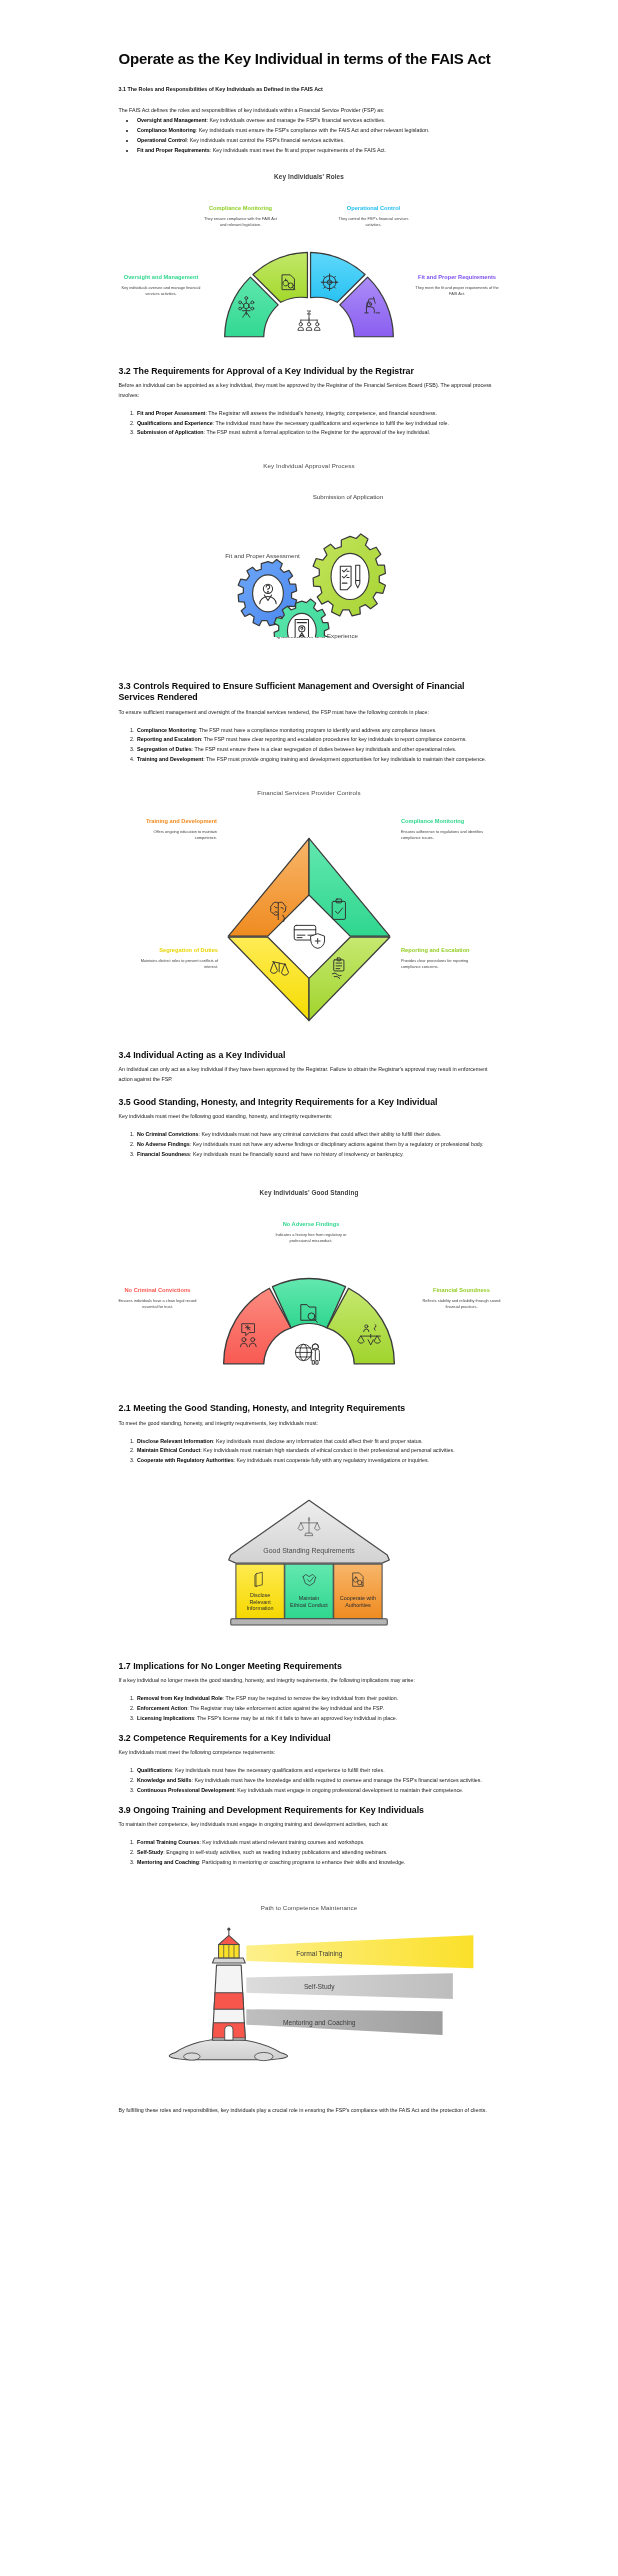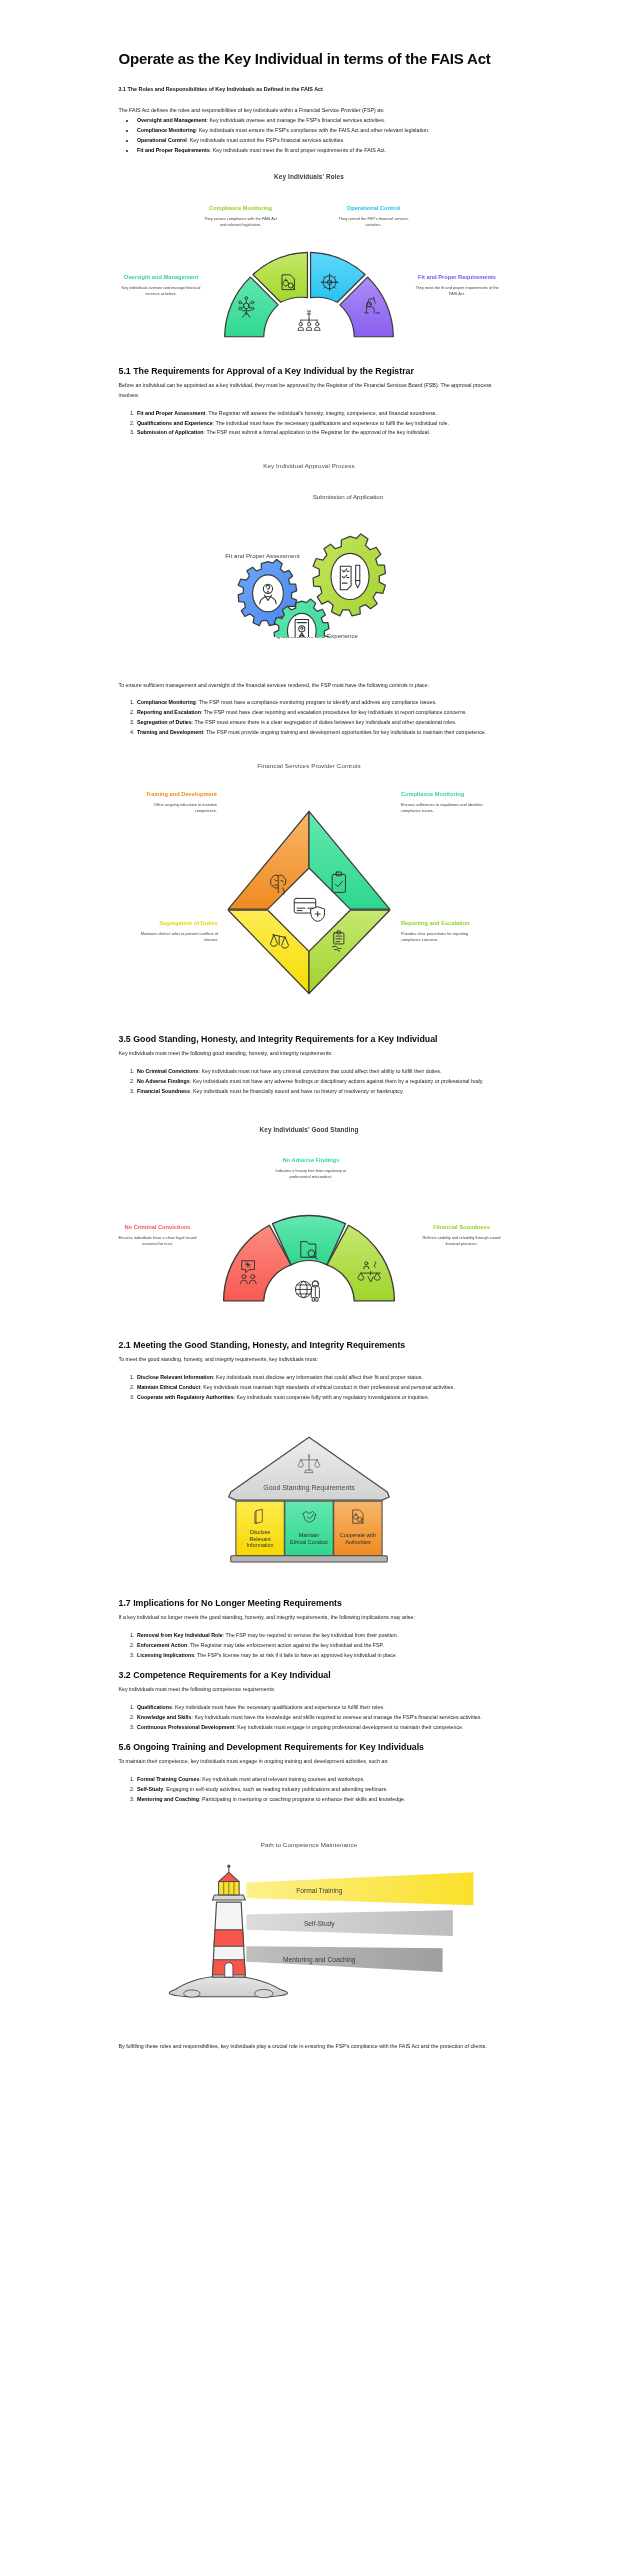--- a/index.html
+++ b/index.html
@@ -190,21 +190,21 @@
             <path d="M-27 16 a7 7 0 0 1 14 0 Z M-7 16 a7 7 0 0 1 14 0 Z M13 16 a7 7 0 0 1 14 0 Z"></path>
           </g>
         </g>
       </svg>
     </div>
   </div>
 
   <div style="height:28px"></div>
 
   <div class="col">
-    <h2 class="sec">5.1 The Requirements for Approval of a Key Individual by the Registrar</h2>
+    <h2 class="sec">3.2 The Requirements for Approval of a Key Individual by the Registrar</h2>
     <p class="body">Before an individual can be appointed as a key individual, they must be approved by the Registrar of the Financial Services Board (FSB). The approval process involves:</p>
     <div style="height:6.2px"></div>
     <ol class="nums">
       <li><b>Fit and Proper Assessment</b><span>: The Registrar will assess the individual's honesty, integrity, competence, and financial soundness.</span></li>
       <li><b>Qualifications and Experience</b><span>: The individual must have the necessary qualifications and experience to fulfil the key individual role.</span></li>
       <li><b>Submission of Application</b><span>: The FSP must submit a formal application to the Registrar for the approval of the key individual.</span></li>
     </ol>
   </div>
 
   <div style="height:24px"></div>
@@ -275,20 +275,21 @@
             <path d="M-9 -16 H9"></path>
           </g>
         </g>
       </svg>
     </div>
   </div>
 
   <div style="height:24px"></div>
 
   <div class="col">
+    <h2 class="sec">3.3 Controls Required to Ensure Sufficient Management and Oversight of Financial Services Rendered</h2>
     <p class="body">To ensure sufficient management and oversight of the financial services rendered, the FSP must have the following controls in place:</p>
     <div style="height:6.2px"></div>
     <ol class="nums">
       <li><b>Compliance Monitoring</b><span>: The FSP must have a compliance monitoring program to identify and address any compliance issues.</span></li>
       <li><b>Reporting and Escalation</b><span>: The FSP must have clear reporting and escalation procedures for key individuals to report compliance concerns.</span></li>
       <li><b>Segregation of Duties</b><span>: The FSP must ensure there is a clear segregation of duties between key individuals and other operational roles.</span></li>
       <li><b>Training and Development</b><span>: The FSP must provide ongoing training and development opportunities for key individuals to maintain their competence.</span></li>
     </ol>
   </div>
 
@@ -376,20 +377,24 @@
             <path d="M8 2 L22 -3 L36 2 v10 a16 16 0 0 1 -14 15 a16 16 0 0 1 -14 -15 Z" fill="#ffffff"></path>
             <path d="M22 7 V 17 M17 12 H27"></path>
           </g>
         </g>
       </svg>
     </div>
   </div>
 
   <div style="height:20.6px"></div>
 
+  <div class="col">
+    <h2 class="sec">3.4 Individual Acting as a Key Individual</h2>
+    <p class="body">An individual can only act as a key individual if they have been approved by the Registrar. Failure to obtain the Registrar's approval may result in enforcement action against the FSP.</p>
+  </div>
 
   <div style="height:11.3px"></div>
 
   <div class="col">
     <h2 class="sec">3.5 Good Standing, Honesty, and Integrity Requirements for a Key Individual</h2>
     <p class="body">Key individuals must meet the following good standing, honesty, and integrity requirements:</p>
     <div style="height:6.2px"></div>
     <ol class="nums">
       <li><b>No Criminal Convictions</b><span>: Key individuals must not have any criminal convictions that could affect their ability to fulfill their duties.</span></li>
       <li><b>No Adverse Findings</b><span>: Key individuals must not have any adverse findings or disciplinary actions against them by a regulatory or professional body.</span></li>
@@ -580,21 +585,21 @@
     <ol class="nums">
       <li><b>Qualifications</b><span>: Key individuals must have the necessary qualifications and experience to fulfill their roles.</span></li>
       <li><b>Knowledge and Skills</b><span>: Key individuals must have the knowledge and skills required to oversee and manage the FSP's financial services activities.</span></li>
       <li><b>Continuous Professional Development</b><span>: Key individuals must engage in ongoing professional development to maintain their competence.</span></li>
     </ol>
   </div>
 
   <div style="height:9.3px"></div>
 
   <div class="col">
-    <h2 class="sec">5.6 Ongoing Training and Development Requirements for Key Individuals</h2>
+    <h2 class="sec">3.9 Ongoing Training and Development Requirements for Key Individuals</h2>
     <p class="body">To maintain their competence, key individuals must engage in ongoing training and development activities, such as:</p>
     <div style="height:6.2px"></div>
     <ol class="nums">
       <li><b>Formal Training Courses</b><span>: Key individuals must attend relevant training courses and workshops.</span></li>
       <li><b>Self-Study</b><span>: Engaging in self-study activities, such as reading industry publications and attending webinars.</span></li>
       <li><b>Mentoring and Coaching</b><span>: Participating in mentoring or coaching programs to enhance their skills and knowledge.</span></li>
     </ol>
   </div>
 
   <div style="height:36px"></div>

